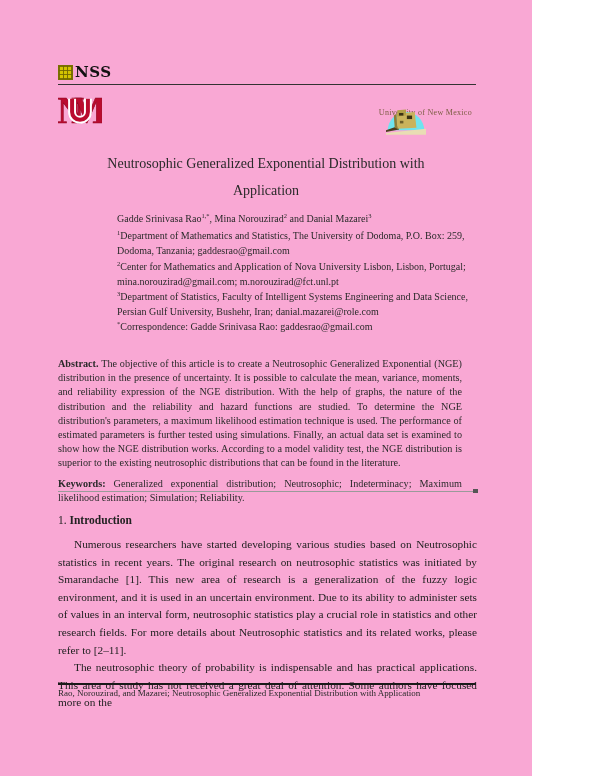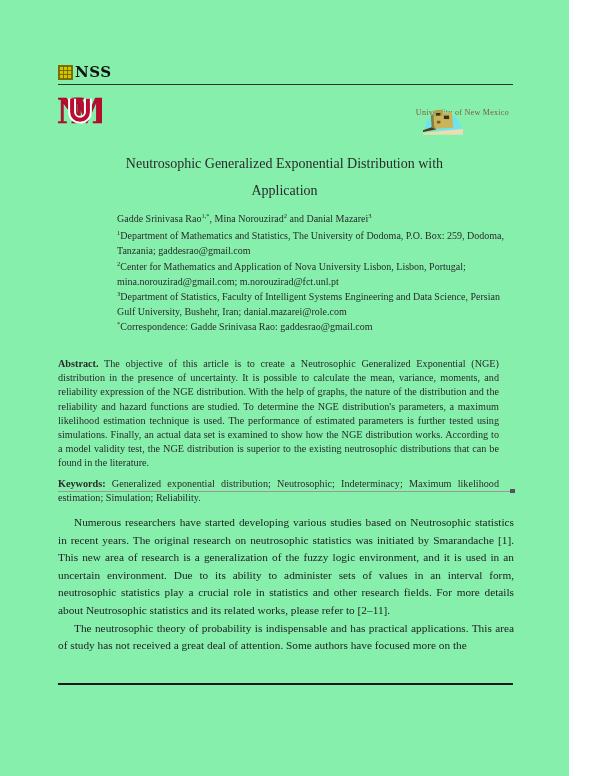--- a/index.html
+++ b/index.html
@@ -1,18 +1,18 @@
 <!DOCTYPE html>
 <html><head>
 <meta charset="utf-8">
 <style>
   html,body{margin:0;padding:0;}
   body{width:600px;height:776px;background:#ffffff;overflow:hidden;
        font-family:"Liberation Serif", serif;color:#222;}
-  .page{position:relative;width:532px;height:776px;background:#86efac;padding-left:37px;}
+  .page{position:relative;width:532px;height:776px;background:#f9a8d4;}
 
   
   .nss-row{position:absolute;left:58px;right:56px;top:62px;height:20px;
            display:flex;justify-content:space-between;align-items:center;}
   .nss-logo{display:flex;align-items:center;gap:2px;}
   .nss-icon{width:13px;height:13px;background:#d4c400;border:1px solid #7a7000;
             background-image:
               repeating-linear-gradient(0deg,rgba(110,100,0,.85) 0 1px,transparent 1px 4px),
               repeating-linear-gradient(90deg,rgba(110,100,0,.85) 0 1px,transparent 1px 4px);}
   .nss-text{font-family:"DejaVu Serif", serif;font-weight:bold;font-size:15px;
@@ -119,19 +119,24 @@
     <div class="keywords">
       <b>Keywords:</b>
       <span>Generalized exponential distribution; Neutrosophic; Indeterminacy; Maximum likelihood estimation; Simulation; Reliability.</span>
     </div>
   </div>
   <div class="kw-rule">
       <span class="tip"></span>
     </div>
 
   <div class="section">
+    <h2 class="sec-head">
+      <span class="hnum">1.</span>
+      <span class="htxt">Introduction</span>
+    </h2>
     <p class="body-par">Numerous researchers have started developing various studies based on Neutrosophic statistics in recent years. The original research on neutrosophic statistics was initiated by Smarandache [1]. This new area of research is a generalization of the fuzzy logic environment, and it is used in an uncertain environment. Due to its ability to administer sets of values in an interval form, neutrosophic statistics play a crucial role in statistics and other research fields. For more details about Neutrosophic statistics and its related works, please refer to [2–11].</p>
     <p class="body-par">The neutrosophic theory of probability is indispensable and has practical applications. This area of study has not received a great deal of attention. Some authors have focused more on the</p>
   </div>
 
   <div class="footer-rule"></div>
+  <div class="footer-text">Rao, Norouzirad, and Mazarei; Neutrosophic Generalized Exponential Distribution with Application</div>
 
 </div>
 
 </body></html>

